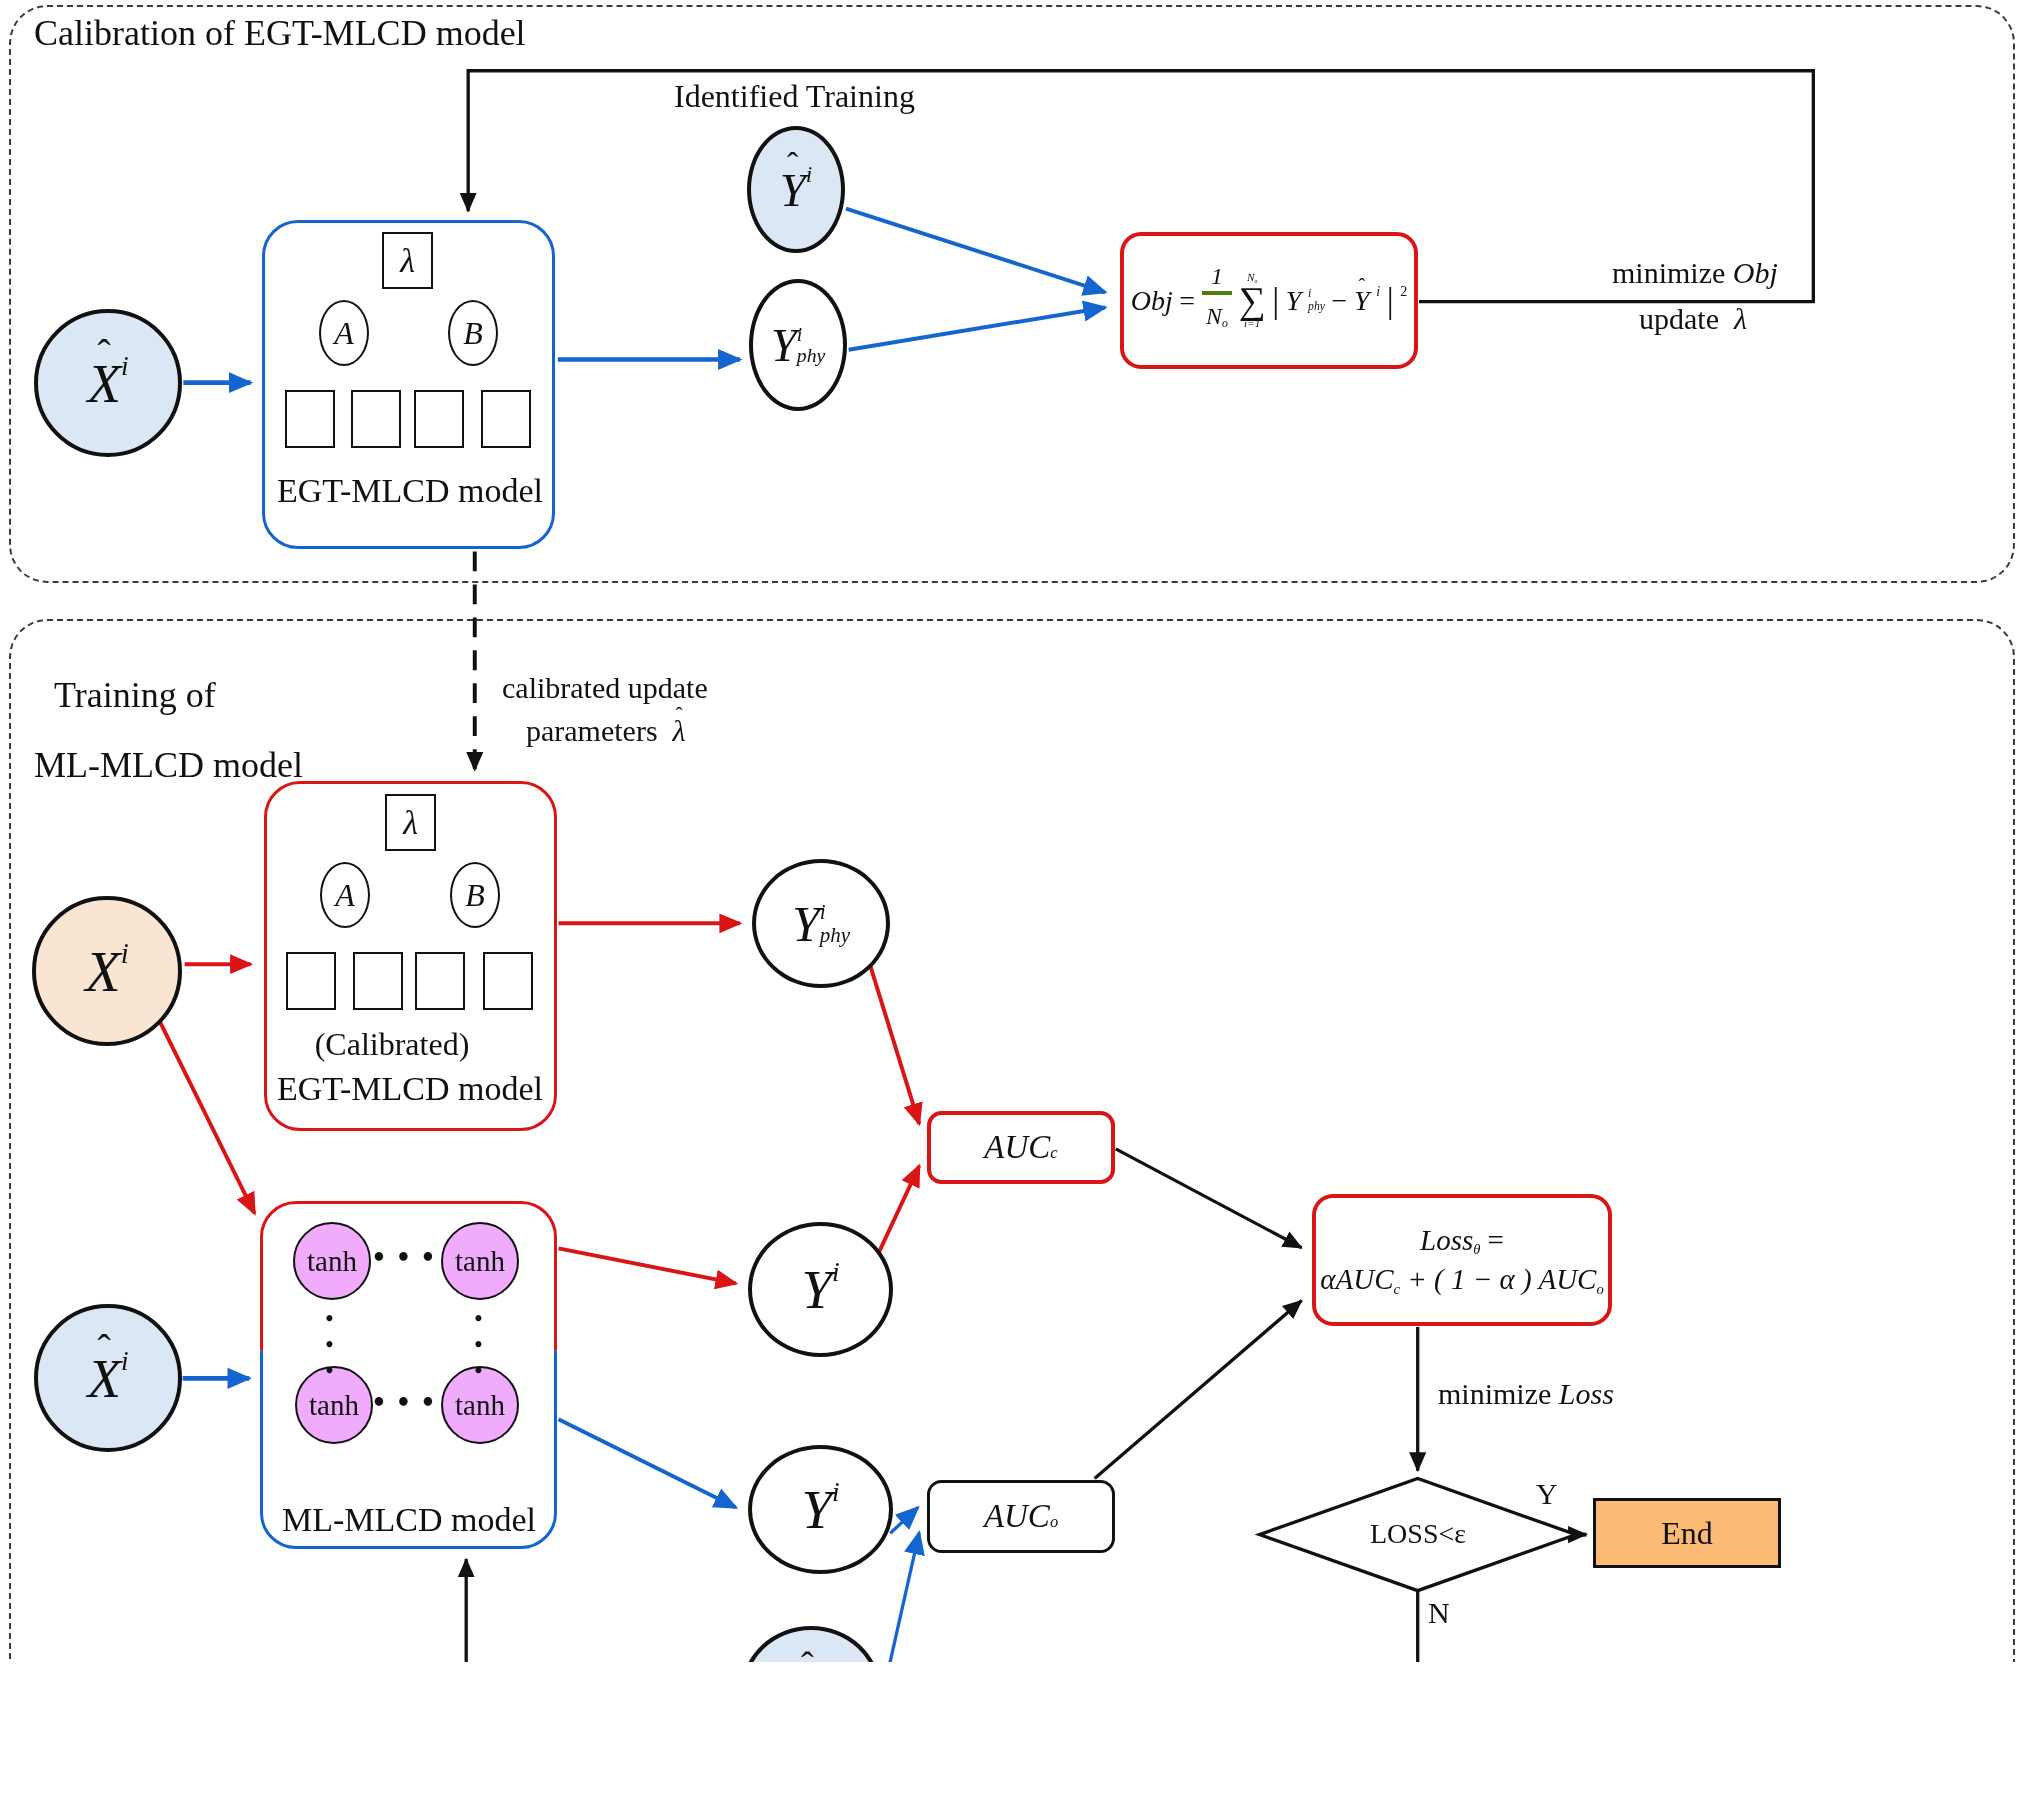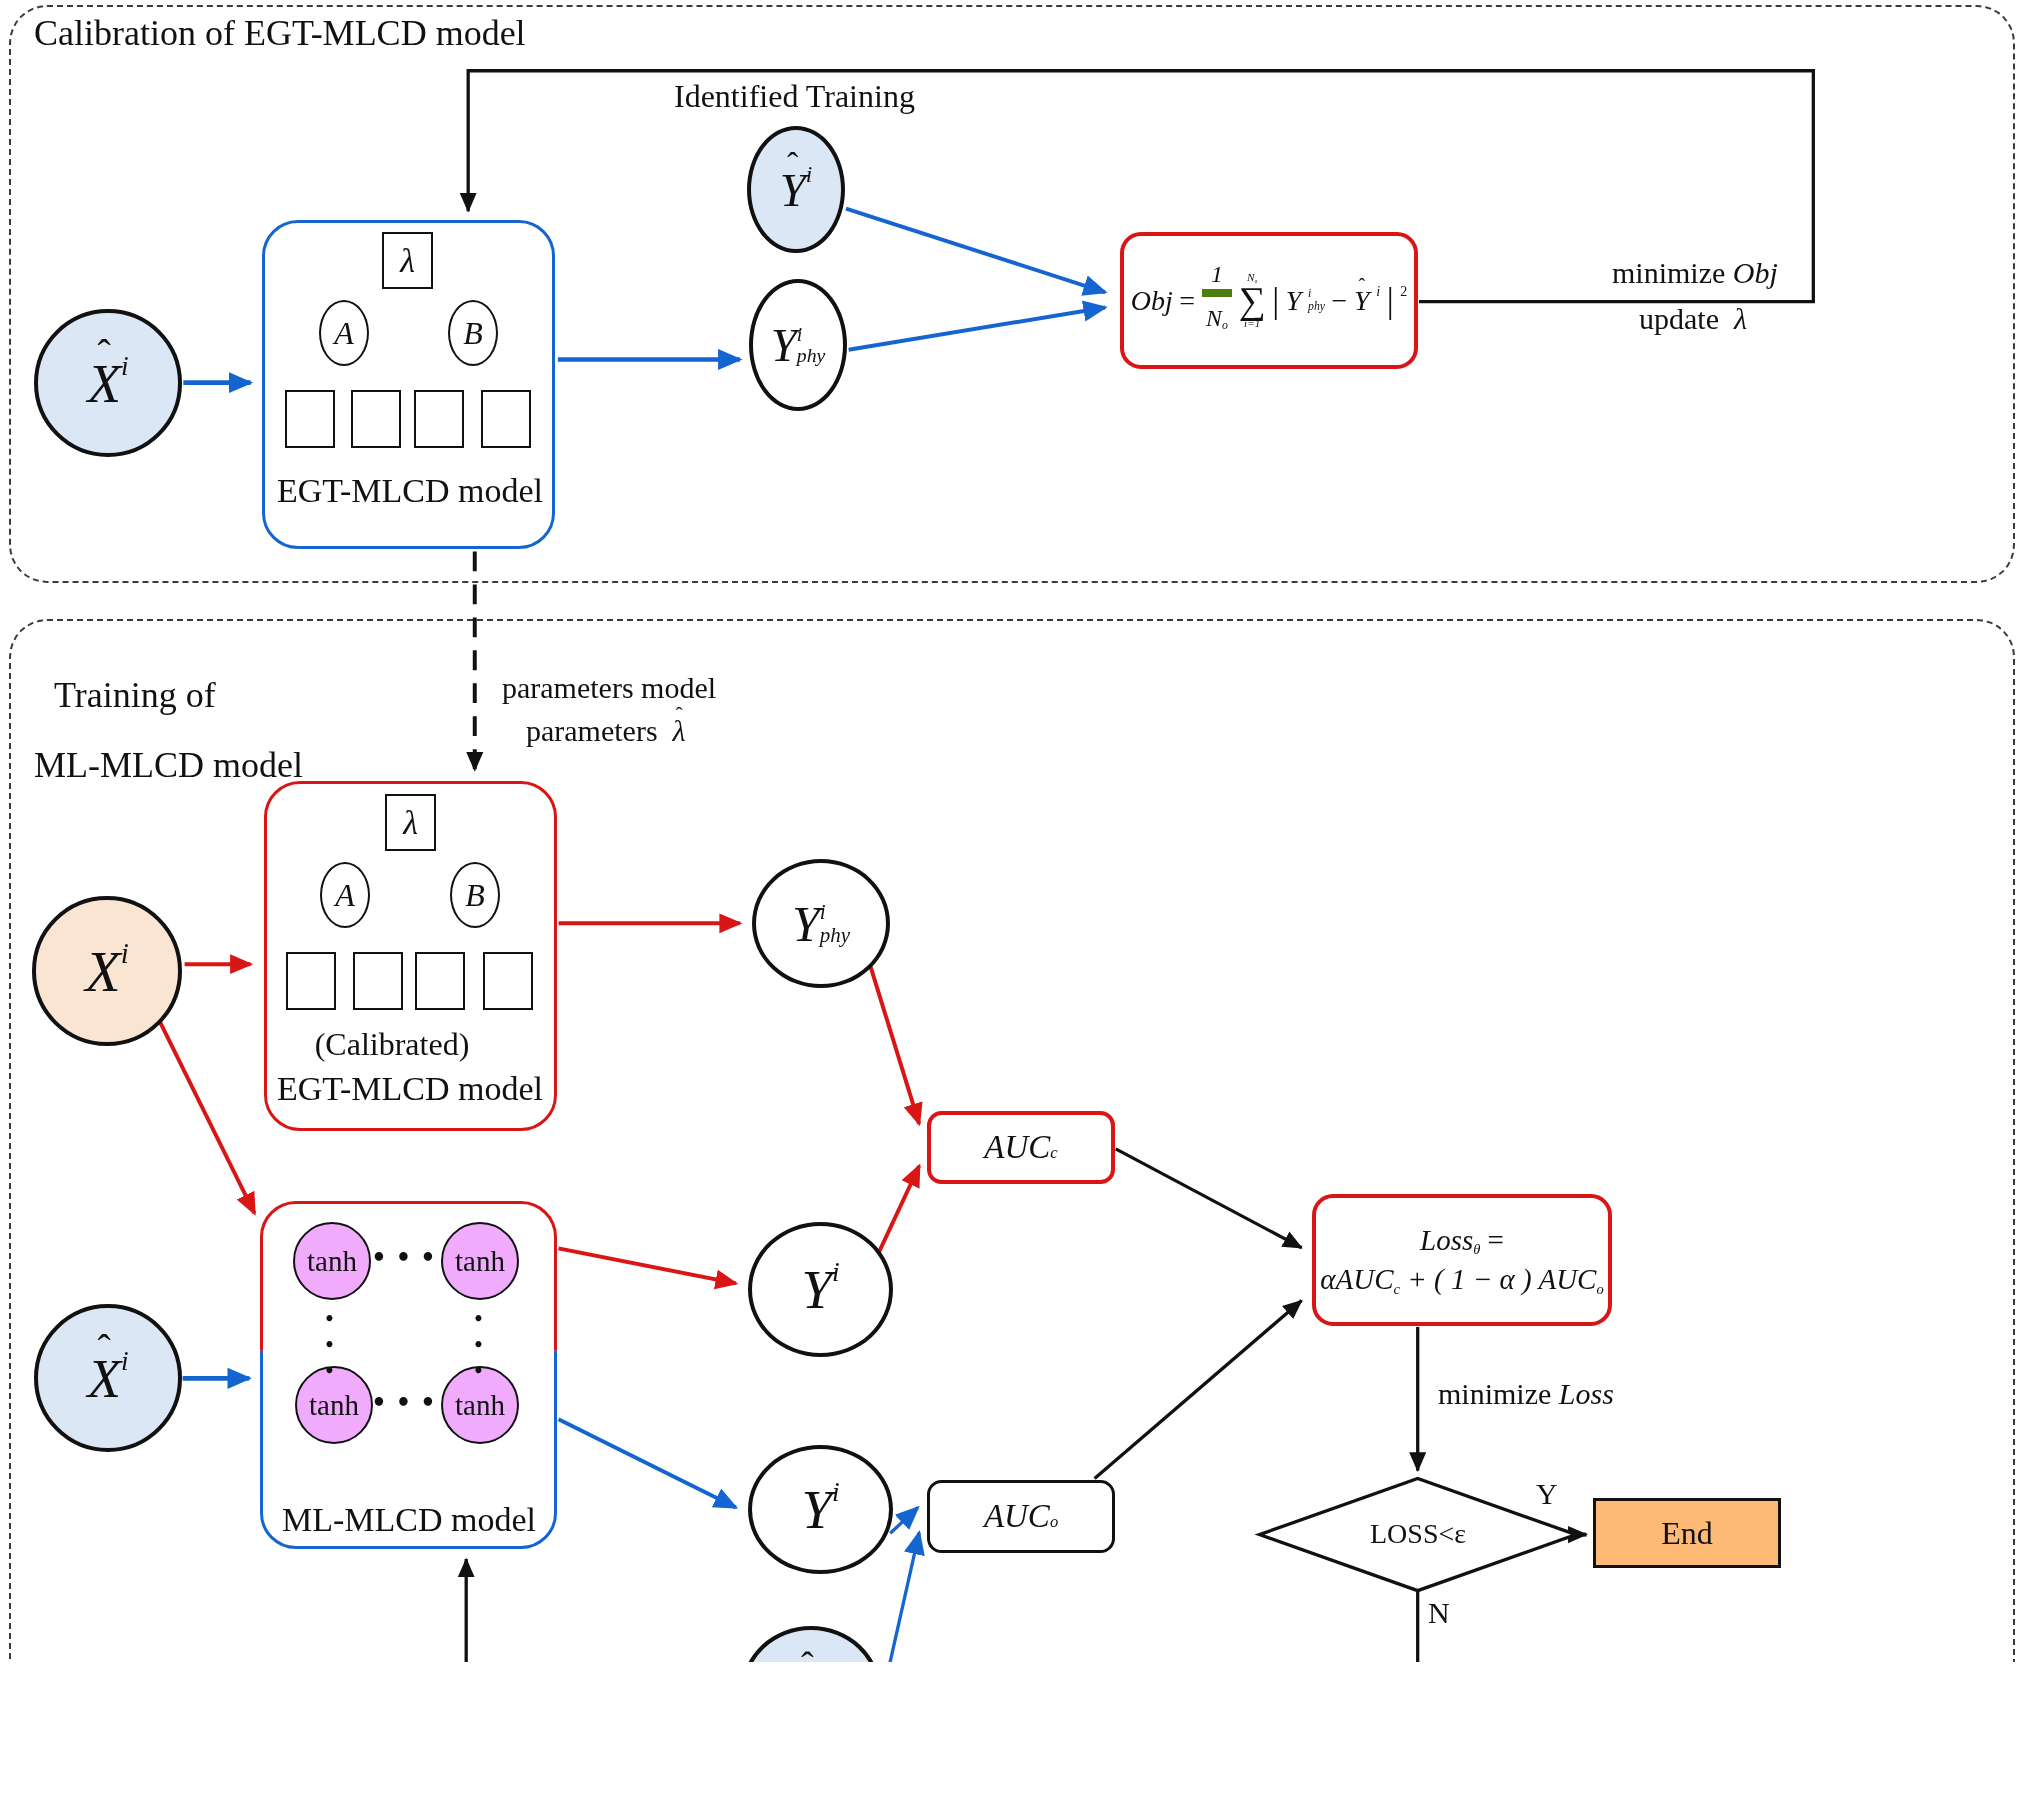--- a/index.html
+++ b/index.html
@@ -24,21 +24,21 @@
   .endbox{border:3.3px solid #111;background:#fdba74;display:flex;align-items:center;justify-content:center;z-index:2;}
   .lbl{z-index:3;white-space:nowrap;}
   .ctr{transform:translateX(-50%);text-align:center;}
   .mw{position:relative;display:inline-block;}
   .hat{position:absolute;top:-0.42em;left:0;width:100%;text-align:center;font-size:0.72em;font-style:normal;line-height:1;}
   .sup{font-size:0.5em;position:relative;top:-0.62em;font-style:italic;}
   .sub{font-size:0.5em;position:relative;top:0.32em;font-style:italic;}
   .ss{display:inline-flex;flex-direction:column;align-items:flex-start;font-size:0.42em;line-height:1.08;
       vertical-align:0.12em;font-style:italic;}
   .frac{display:inline-flex;flex-direction:column;align-items:center;line-height:1.15;font-size:0.85em;font-style:italic;}
-  .frac .fr-d{border-top:8px solid #4d7c0f;padding:8px .18em;}
+  .frac .fr-d{border-top:4px solid #4d7c0f;padding:8px .18em;}
   .sum{display:inline-flex;flex-direction:column;align-items:center;line-height:0.95;font-style:italic;}
   .sum .s-top,.sum .s-bot{font-size:0.4em;}
   .sum .s-mid{font-size:1.35em;font-style:normal;}
   .bar{font-size:1.25em;font-style:normal;}
   .mlb-red,.mlb-blue{position:absolute;inset:0;border-radius:36px;background:transparent;}
   .mlb-red{border:3.3px solid #d91515;clip-path:inset(0 0 57% 0);}
   .mlb-blue{border:3.3px solid #1565d0;clip-path:inset(43% 0 0 0);}
   .vdots{display:flex;flex-direction:column;align-items:center;gap:9.2px;line-height:1;z-index:2;
          font-family:"DejaVu Sans",sans-serif;}
   .hdots{letter-spacing:9.2px;line-height:1;z-index:2;font-family:"DejaVu Sans",sans-serif;}
@@ -171,21 +171,21 @@
   <div class="abs lbl" style="left:1612px;top:256px;font-size:30px;">
     <span>minimize</span> <i>Obj</i>
   </div>
   <div class="abs lbl" style="left:1639px;top:302px;font-size:30px;">
     <span>update</span>&nbsp;&nbsp;<i>λ</i>
   </div>
 
   <div class="abs lbl" style="left:34px;top:674px;font-size:36px;margin-left:20px;">Training of</div>
   <div class="abs lbl" style="left:34px;top:744px;font-size:36px;">ML-MLCD model</div>
 
-  <div class="abs lbl" style="left:502px;top:671px;font-size:30px;">parameters model</div>
+  <div class="abs lbl" style="left:502px;top:671px;font-size:30px;">calibrated update</div>
   <div class="abs lbl" style="left:502px;top:714px;font-size:30px;margin-left:24px;">
     <span>parameters</span>&nbsp;&nbsp;<span class="mw" style="font-style:italic;"><span class="hat">ˆ</span><span>λ</span></span>
   </div>
 
   <div class="abs circle fill-peach node" style="left:32px;top:896px;width:150px;height:150px;font-size:58px;">
     <span>X</span>
       <span class="sup">i</span>
   </div>
 
   <div class="abs redbox" style="left:264px;top:781px;width:293px;height:350px;"></div>

